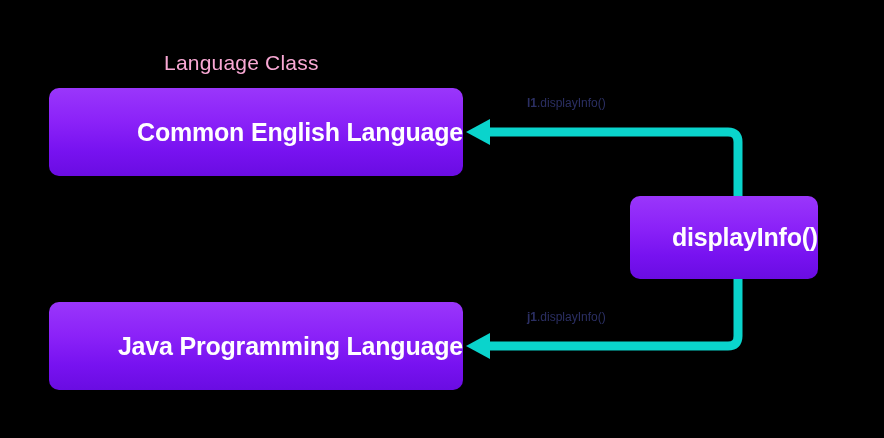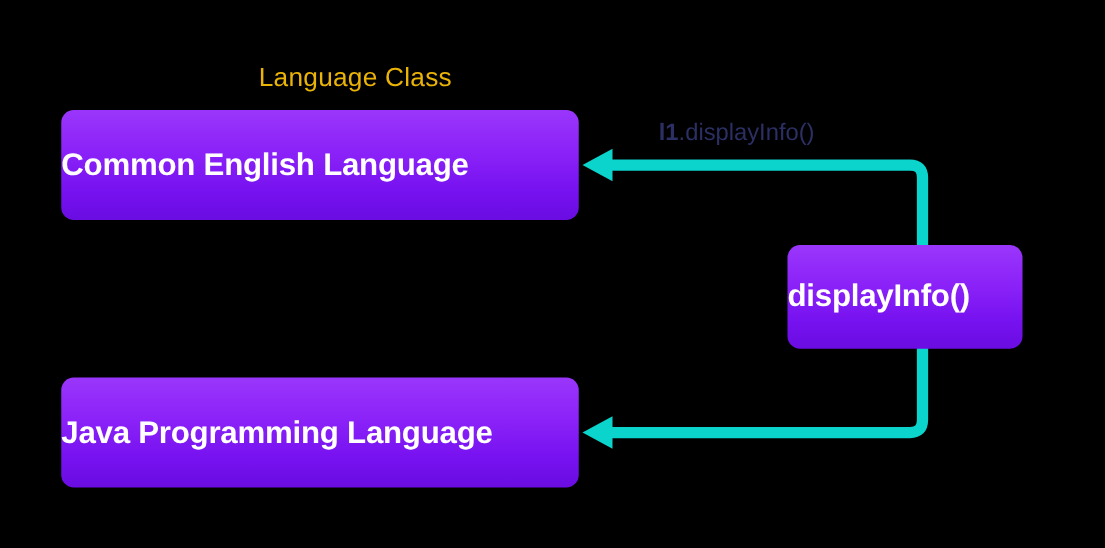--- a/index.html
+++ b/index.html
@@ -18,35 +18,34 @@
     overflow: hidden;
   }
 
   
   .class-caption {
     position: absolute;
     font-family: "Liberation Sans", sans-serif;
     font-size: 21px;
     font-weight: 400;
     letter-spacing: 0.2px;
-    color: #eab308;
+    color: #f9a8d4;
     white-space: nowrap;
-    margin-left: 43px;
   }
   #caption-language { left: 164px; top: 51px; }
   #caption-java     { left: 196px; top: 258px; }
 
   
   .pbox {
     position: absolute;
     border-radius: 10px;
     background: linear-gradient(180deg, #9a36fb 0%, #8b22f8 38%, #7712f0 72%, #6a0ce2 100%);
     display: flex;
     align-items: center;
-    justify-content: flex-start;
+    justify-content: flex-end;
     box-sizing: border-box;
   }
   .pbox-label {
     font-family: "Liberation Sans", sans-serif;
     font-weight: 700;
     color: #ffffff;
     letter-spacing: -0.2px;
     white-space: nowrap;
   }
 
@@ -73,21 +72,21 @@
     position: absolute;
     left: 0; top: 0;
     width: 884px; height: 438px;
     pointer-events: none;
   }
 
   
   .call-label {
     position: absolute;
     font-family: "Liberation Sans", sans-serif;
-    font-size: 19px;
+    font-size: 12px;
     color: #2b2f63;
     white-space: nowrap;
   }
   .call-label .ref { font-weight: 700; }
   .call-label .mth { font-weight: 400; }
   #label-l1 { left: 527px; top: 96px; }
   #label-j1 { left: 527px; top: 310px; }
 </style>
 </head>
 <body>
@@ -115,14 +114,17 @@
   </div>
 
   <div class="pbox" id="box-method">
     <span class="pbox-label">displayInfo()</span>
   </div>
 
   <div class="call-label" id="label-l1">
     <span class="ref">l1</span><span class="mth">.displayInfo()</span>
   </div>
 
+  <div class="call-label" id="label-j1">
+    <span class="ref">j1</span><span class="mth">.displayInfo()</span>
+  </div>
 
 </div>
 
 </body></html>

